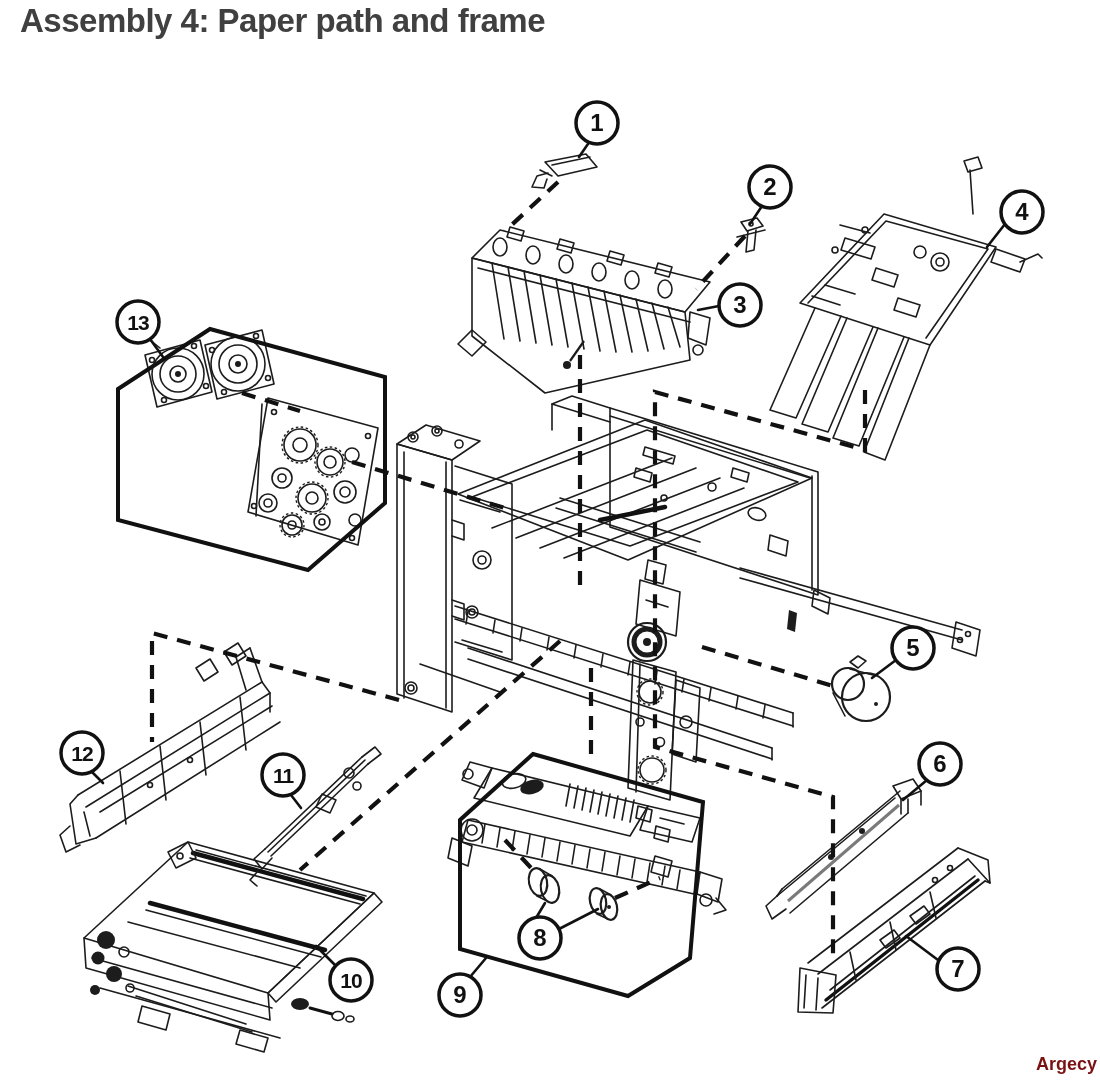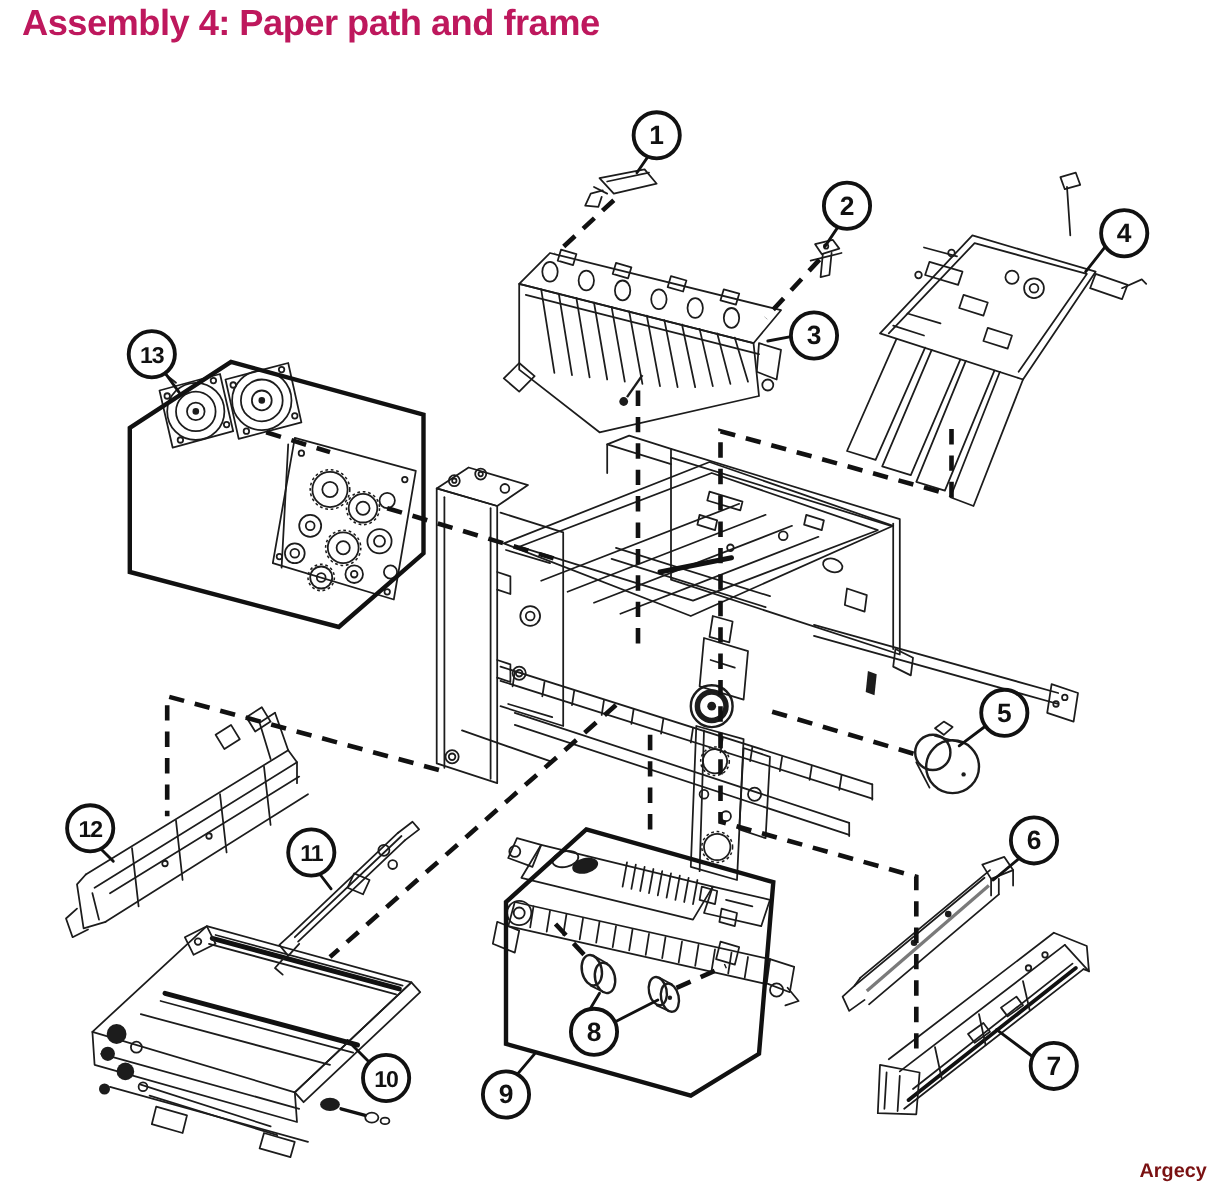--- a/index.html
+++ b/index.html
@@ -1,20 +1,20 @@
 <!DOCTYPE html>
 <html><head>
 <meta charset="utf-8">
 <style>
   html,body{margin:0;padding:0;background:#ffffff;}
   body{width:1100px;height:1080px;overflow:hidden;position:relative;
        font-family:"Liberation Sans",sans-serif;}
   .page{position:absolute;inset:0;width:1100px;height:1080px;}
   .page-title{position:absolute;left:20px;top:2px;font-size:33px;font-weight:bold;
-              color:#be185d;letter-spacing:-0.5px;white-space:nowrap;}
+              color:#404040;letter-spacing:-0.5px;white-space:nowrap;}
   svg{position:absolute;left:0;top:0;}
   
   .ln{stroke:#1c1c1c;stroke-width:1.6;fill:none;stroke-linejoin:round;stroke-linecap:round;}
   .ln2{stroke:#1c1c1c;stroke-width:2.2;fill:none;stroke-linejoin:round;}
   .thick{stroke:#111;stroke-width:4.5;fill:none;stroke-linecap:round;}
   .rod{stroke:#7a7a7a;stroke-width:3;fill:none;}
   .fillDark{fill:#1c1c1c;stroke:none;}
   .gear{fill:none;stroke:#1c1c1c;stroke-width:1.4;stroke-dasharray:2.5 2.5;}
   .dash{stroke:#111;stroke-width:4.2;fill:none;stroke-dasharray:14 10;}
   .pbox{fill:none;stroke:#111;stroke-width:4;stroke-linejoin:miter;}

